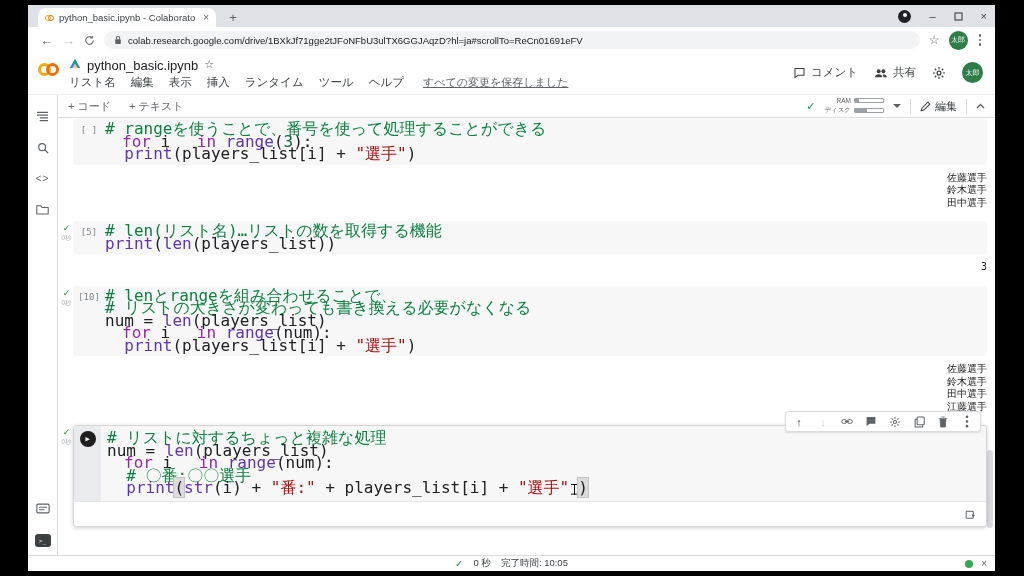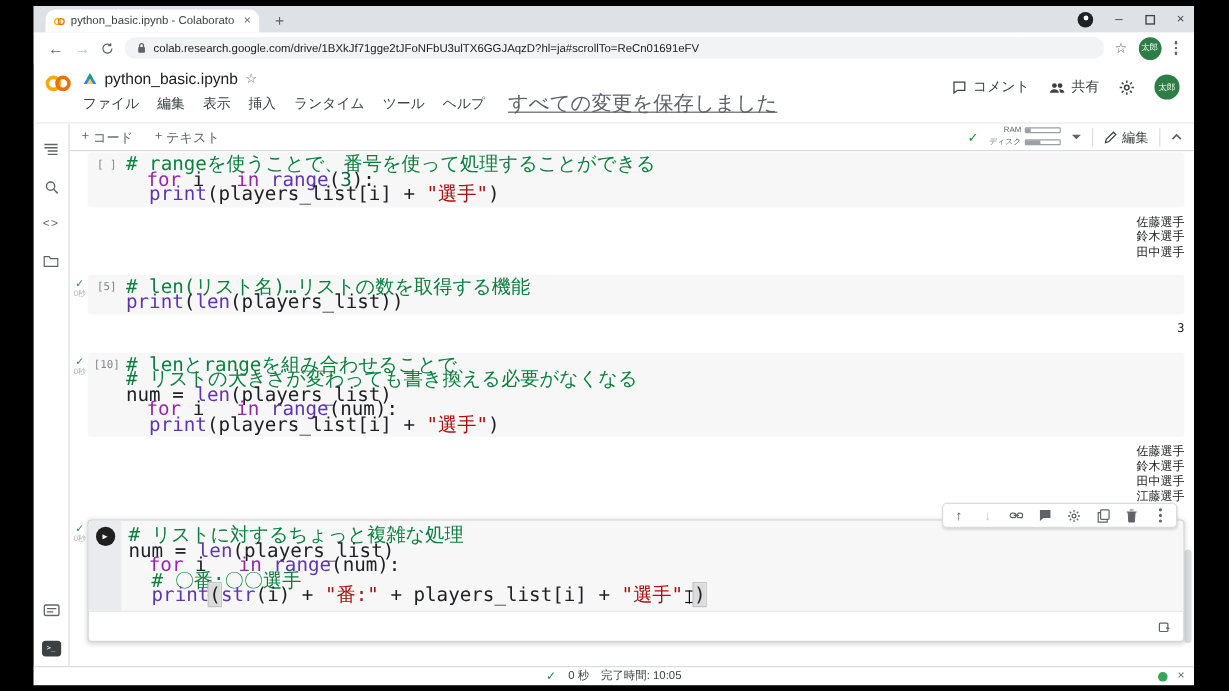--- a/index.html
+++ b/index.html
@@ -29,24 +29,24 @@
   .avatar{width:19px;height:19px;border-radius:50%;background:#2d7d46;color:#fff;font-size:7px;
     display:flex;align-items:center;justify-content:center;flex:none;}
   .dots3{display:inline-flex;flex-direction:column;gap:2px;padding:0 2px;}
   .dots3 i{width:2.5px;height:2.5px;border-radius:50%;background:#5f6368;}
   
   .colab-header{padding:5px 12px 4px 10px;display:flex;align-items:flex-start;border-bottom:1px solid #ececec;flex:none;}
   .co-logo{display:flex;align-items:center;margin:5px 10px 0 0;}
   .co-logo i{width:13px;height:13px;border:3.5px solid #F9AB00;border-radius:50%;display:inline-block;}
   .co-logo i:last-child{border-color:#E8710A;margin-left:-5px;}
   .title-block{display:flex;flex-direction:column;gap:2px;}
-  .title-row{display:flex;align-items:center;gap:6px;font-size:13px;color:#202124;}
+  .title-row{display:flex;align-items:flex-start;gap:6px;font-size:13px;color:#202124;}
   .menu-row{display:flex;align-items:center;gap:15px;font-size:11.5px;color:#3c4043;}
   .menu-item{cursor:pointer;}
-  .save-status{color:#5f6368;text-decoration:underline;font-size:17px;margin-left:4px;text-align:center;}
+  .save-status{color:#5f6368;text-decoration:underline;font-size:11px;margin-left:4px;text-align:center;}
   .header-actions{margin-left:auto;display:flex;align-items:center;gap:16px;font-size:11.5px;color:#3c4043;margin-top:4px;}
   .hact{display:flex;align-items:center;gap:5px;}
   
   .content{flex:1;display:flex;min-height:0;}
   .sidebar{width:30px;border-right:1px solid #dadce0;display:flex;flex-direction:column;align-items:center;
     padding:16px 0 8px 0;gap:20px;flex:none;}
   .sidebar .spacer{flex:1;}
   .sideico{color:#5f6368;font-size:12px;line-height:1;}
   .term-btn{width:16px;height:13px;background:#3c4043;border-radius:3px;color:#fff;font-size:6px;
     display:flex;align-items:center;justify-content:center;font-family:"DejaVu Sans Mono",monospace;}
@@ -174,21 +174,21 @@
             <polygon points="8,1 1,13 15,13" fill="#2684FC"></polygon>
             <polygon points="8,1 4.5,7 11.5,7" fill="#1EA362"></polygon>
             <polygon points="4.5,13 11.5,13 8,7" fill="#FFCF48"></polygon>
           </svg>
         </span>
         <span>python_basic.ipynb</span>
         <span class="star" style="font-size:11px;">☆</span>
       </div>
       <div class="menu-row">
 
-      <span class="menu-item">ファイル</span>
+      <span class="menu-item">リスト名</span>
           <span class="menu-item">編集</span>
           <span class="menu-item">表示</span>
           <span class="menu-item">挿入</span>
           <span class="menu-item">ランタイム</span>
           <span class="menu-item">ツール</span>
           <span class="menu-item">ヘルプ</span>
           <span class="save-status">すべての変更を保存しました</span>
         </div>
     </div>
     <div class="header-actions">

